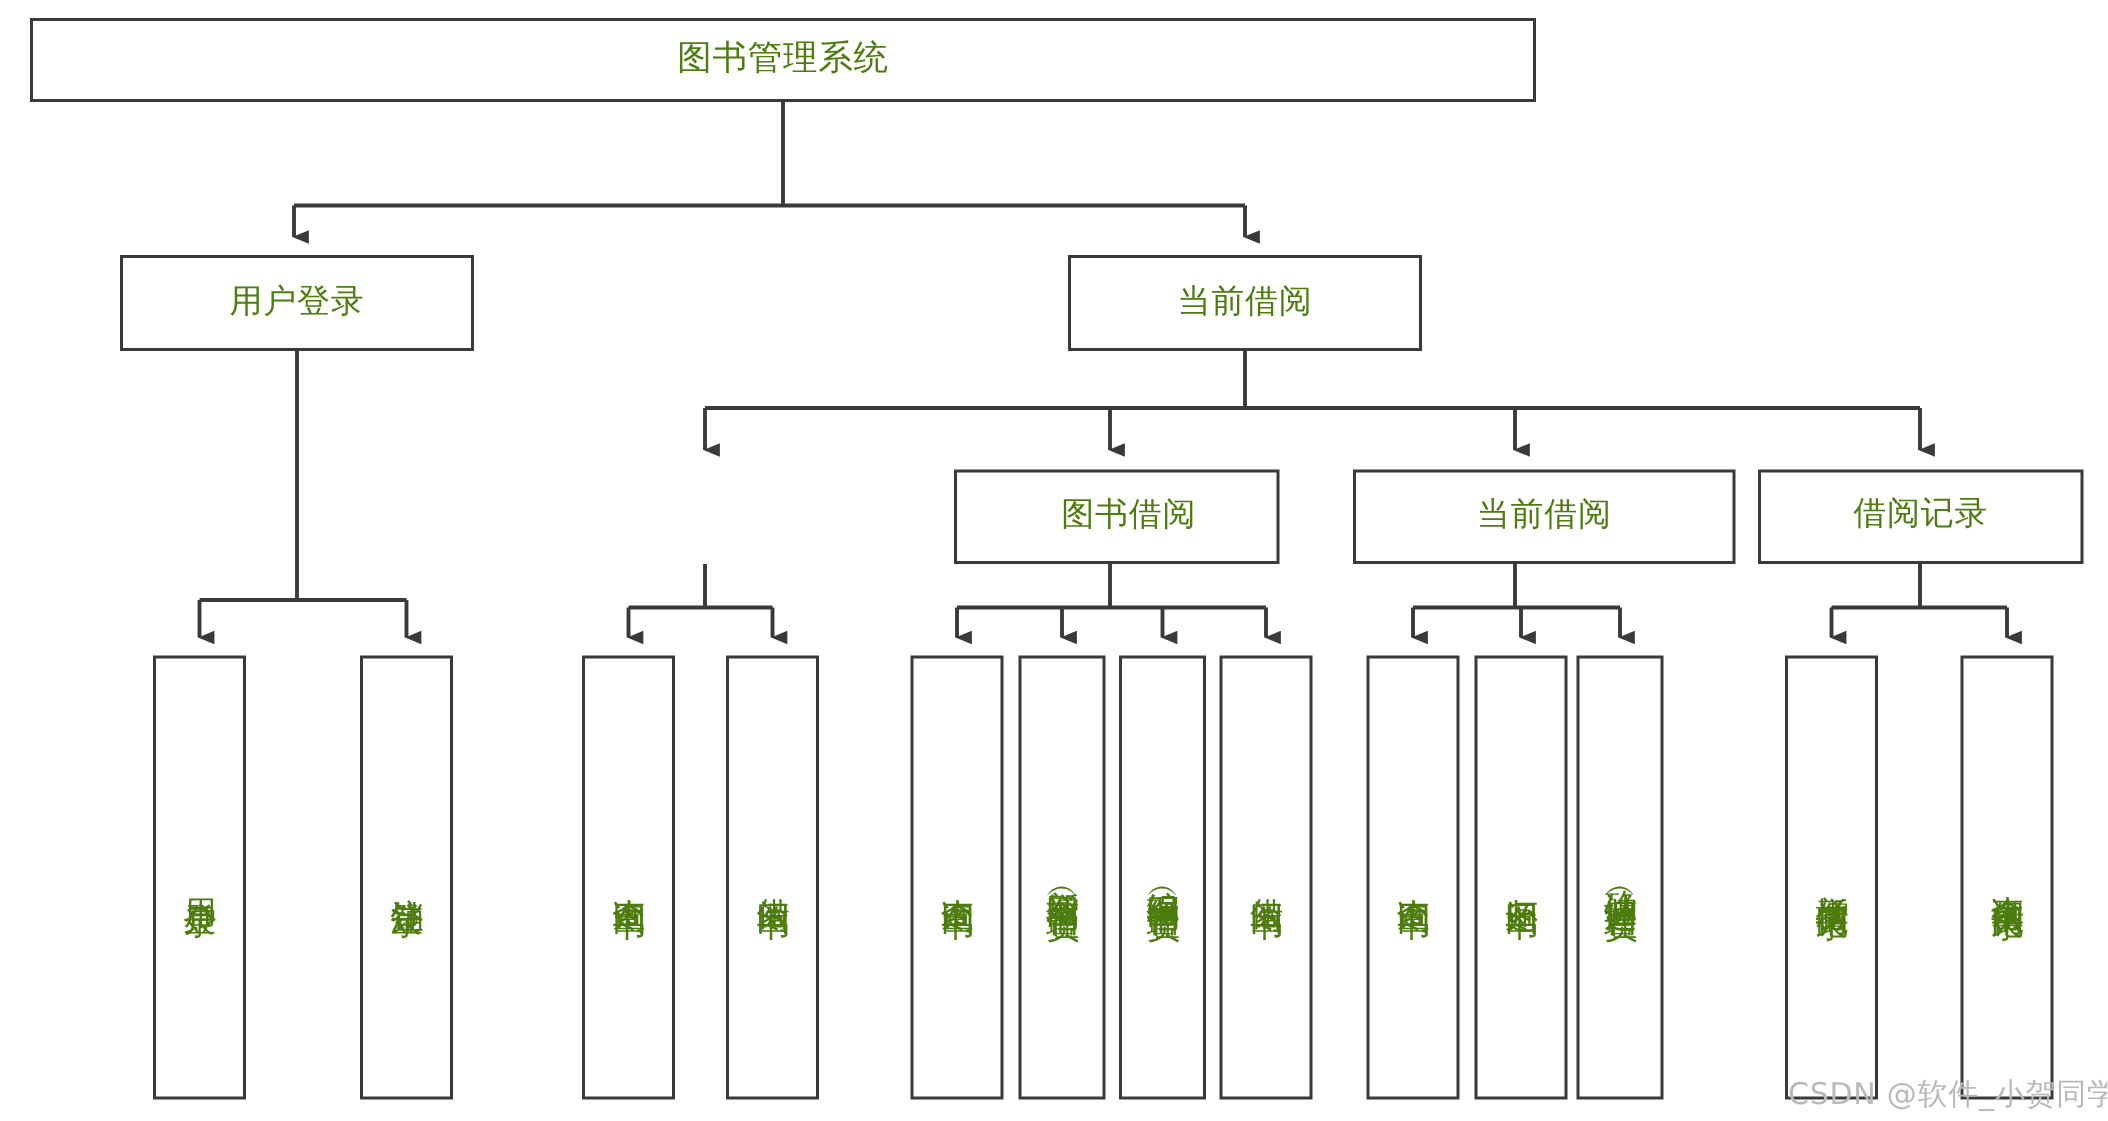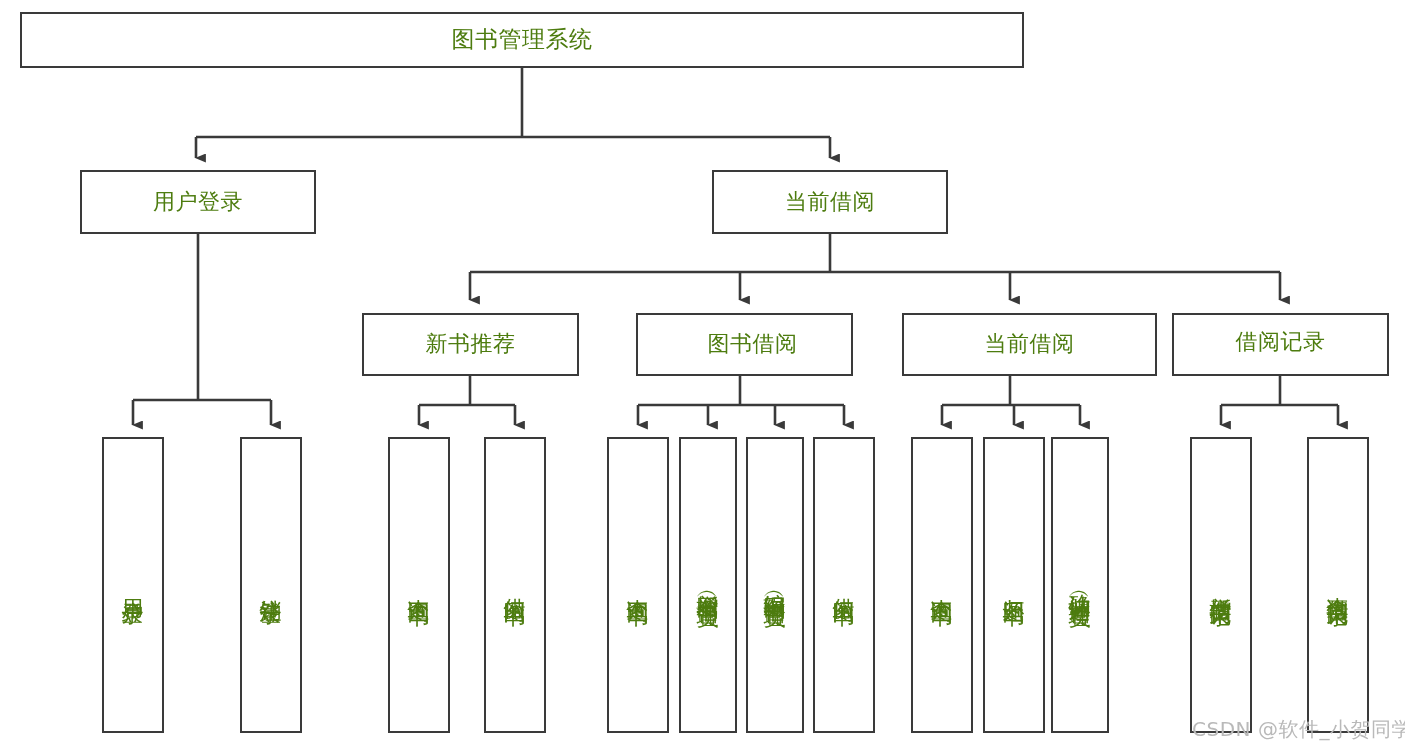--- a/index.html
+++ b/index.html
@@ -129,23 +129,20 @@
     <span class="node-label">图书管理系统</span>
   </div>
 
   <div class="node h" style="left:80px; top:170px; width:236px; height:64px;">
     <span class="node-label">用户登录</span>
   </div>
   <div class="node h" style="left:712px; top:170px; width:236px; height:64px;">
     <span class="node-label">当前借阅</span>
   </div>
 
-  <div class="node h" style="left:362px; top:313px; width:217px; height:63px;">
-    <span class="node-label">新书推荐</span>
-  </div>
   <div class="node h" style="left:636px; top:313px; width:217px; height:63px;padding-left:16px;">
     <span class="node-label">图书借阅</span>
   </div>
   <div class="node h" style="left:902px; top:313px; width:255px; height:63px;">
     <span class="node-label">当前借阅</span>
   </div>
   <div class="node h" style="left:1172px; top:313px; width:217px; height:63px;font-family:Liberation Mono, monospace;">
     <span class="node-label">借阅记录</span>
   </div>
 

